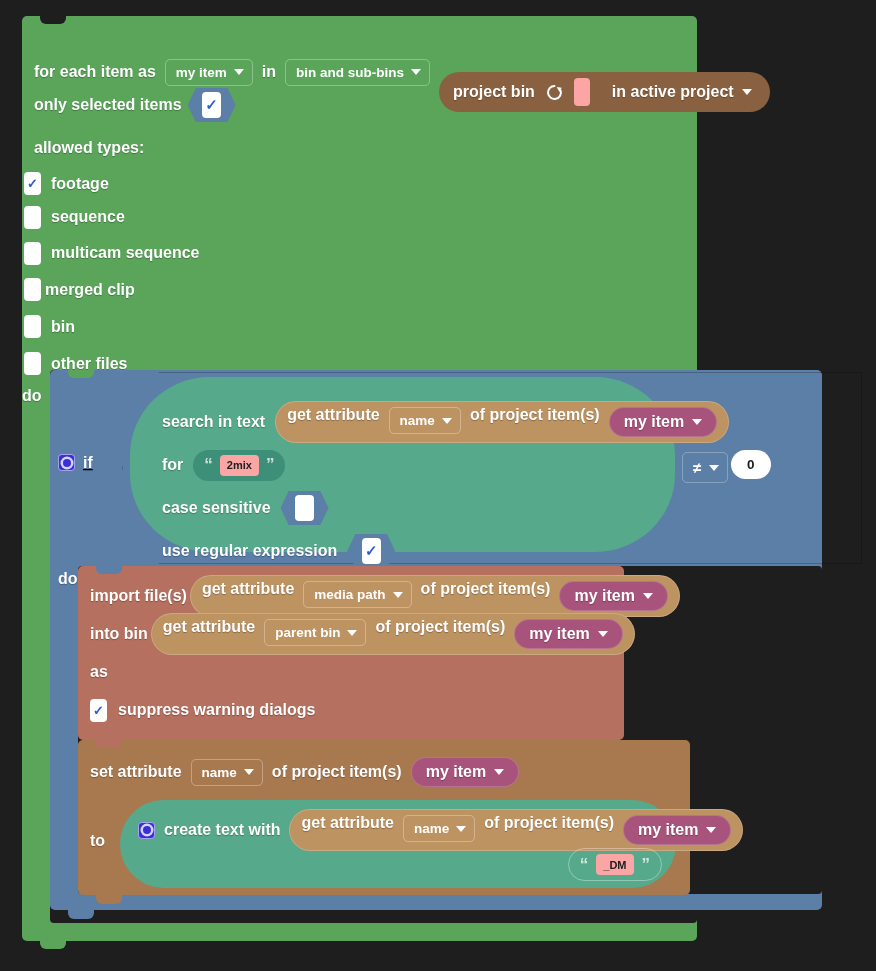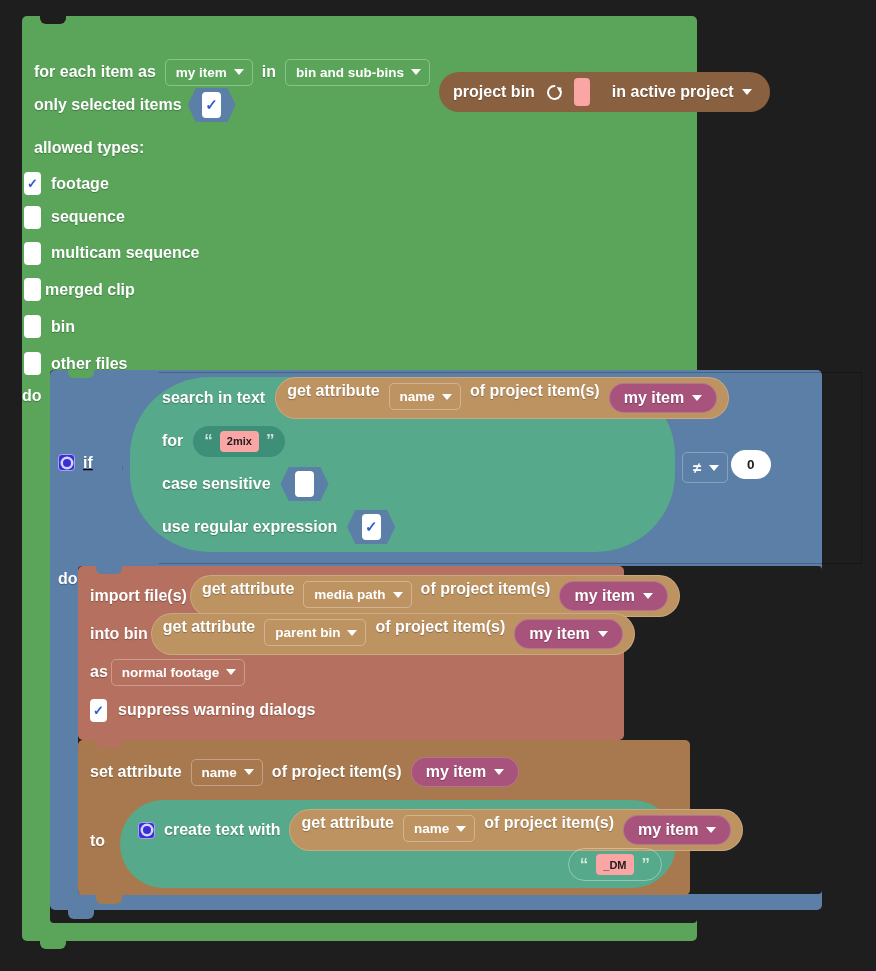--- a/index.html
+++ b/index.html
@@ -215,21 +215,21 @@
     clip-path: polygon(5% 0,100% 0,100% 100%,5% 100%,0 50%);
     pointer-events: none;
   }
 
   
   .teal-block {
     position: absolute; left: 130px; top: 377px;
     width: 545px; height: 175px;
     background: #57a98c;
     border-radius: 80px / 78px;
-    padding: 4px 0 0 32px;
+    padding: 28px 0 0 32px;
   }
   .teal-row { display: flex; align-items: center; gap: 10px; margin-bottom: 9px; height: 34px; }
 
   .op-dd {
     position: absolute; left: 682px; top: 452px;
     display: inline-flex; align-items: center; gap: 8px;
     padding: 6px 8px 6px 10px;
     border: 1px solid rgba(255,255,255,.28);
     border-radius: 5px;
   }
@@ -465,24 +465,20 @@
           <span class="lbl">of project item(s)</span>
           <span class="pill-purple">
             <span class="lbl">my item</span>
             <span class="caret"></span>
           </span>
         </span>
       </div>
 
       <div class="rust-row">
         <span class="lbl">as</span>
-        <span class="dd">
-          <span class="txt">normal footage</span>
-          <span class="caret"></span>
-        </span>
       </div>
 
       <div class="rust-row" style="gap:11px;margin-top:2px">
         <span class="cb small">✓</span>
         <span class="lbl">suppress warning dialogs</span>
       </div>
     </div>
   </div>
 
   <div class="setattr-block">

